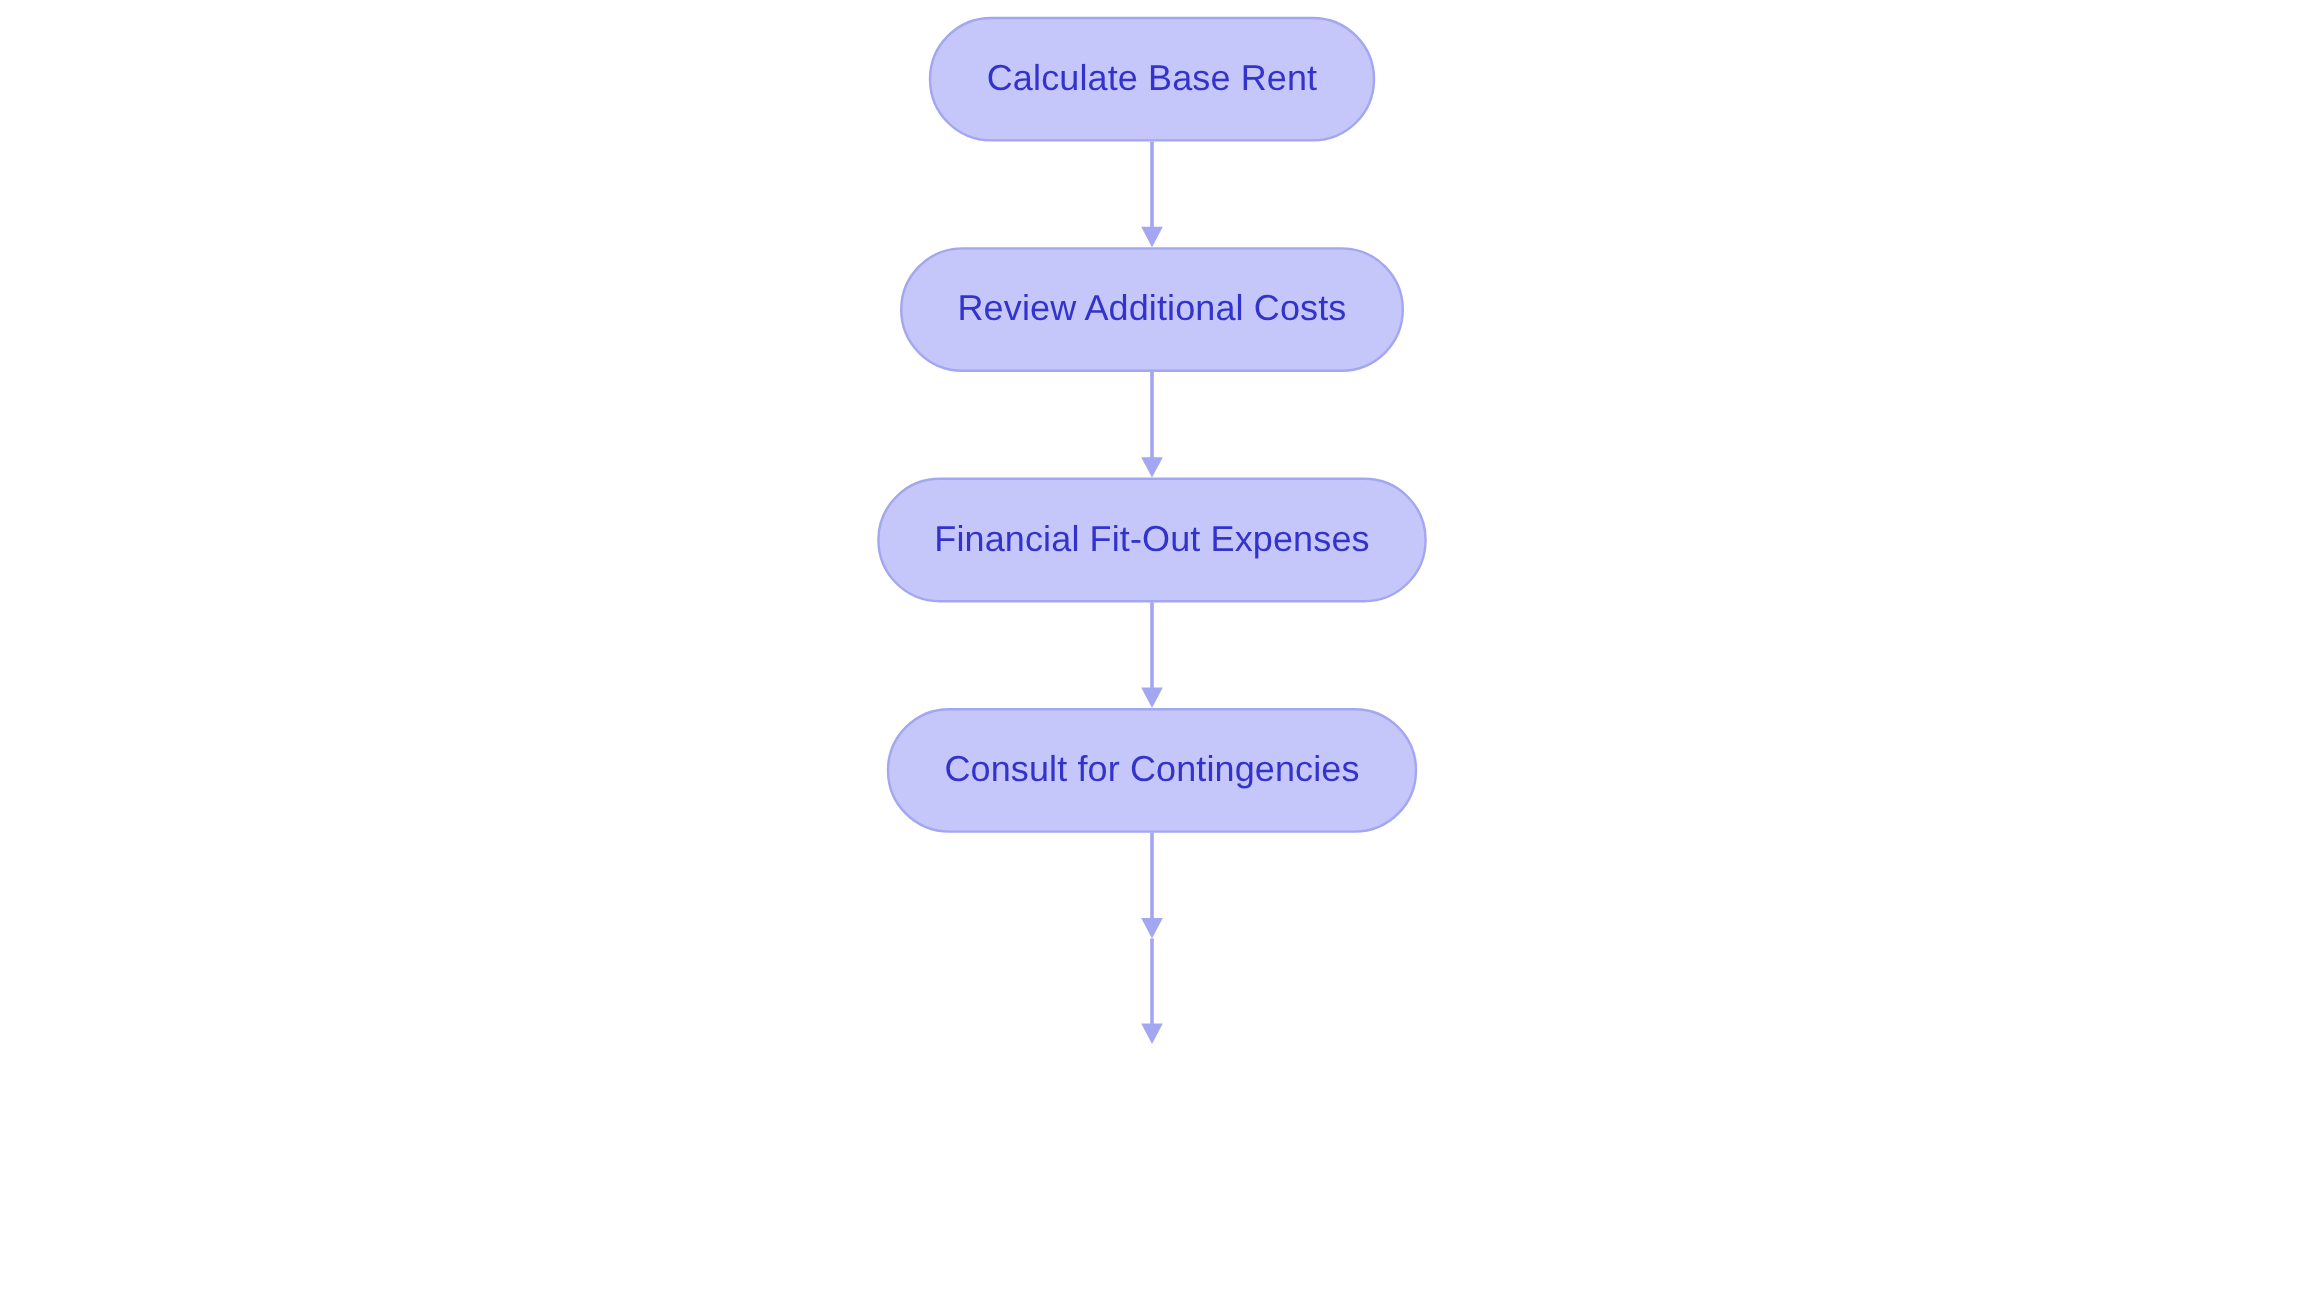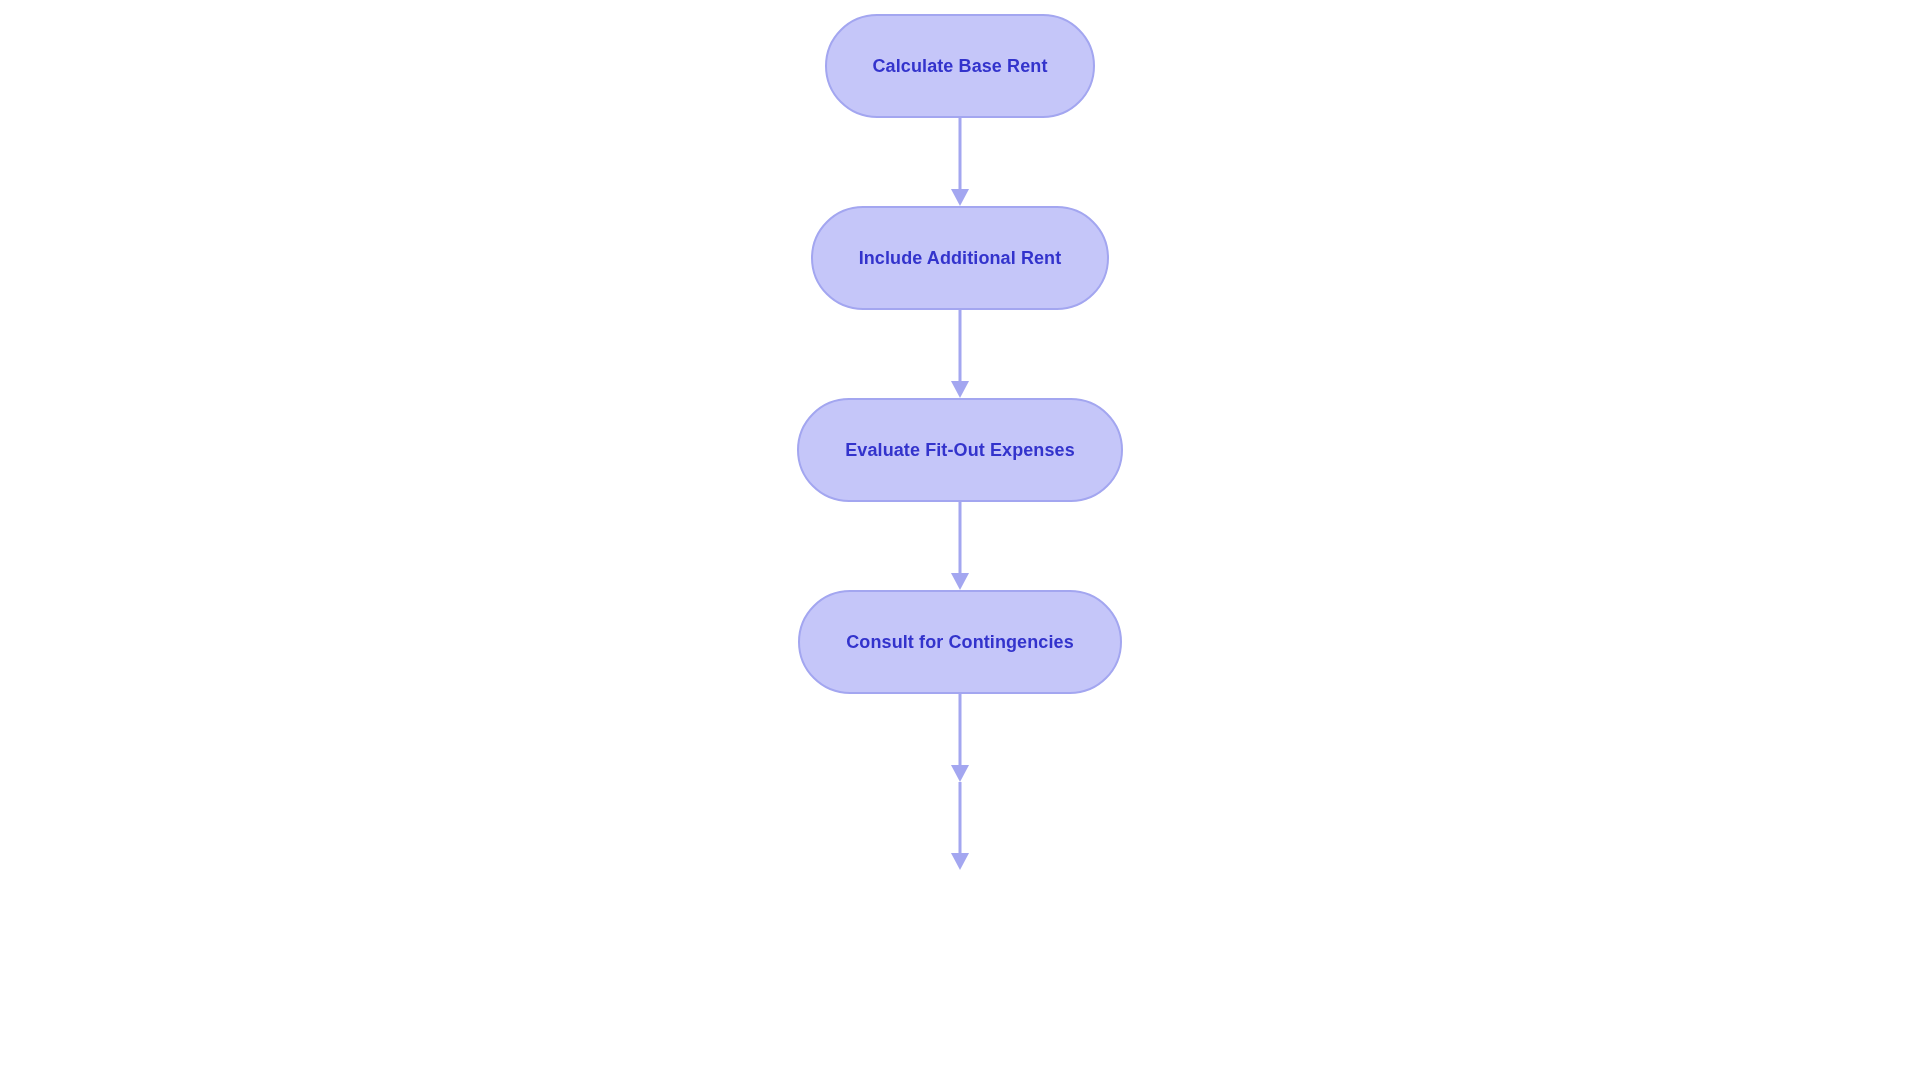--- a/index.html
+++ b/index.html
@@ -44,22 +44,22 @@
     border: 2px solid #A3A6F0;
     border-radius: 52px;
     display: flex;
     align-items: center;
     justify-content: center;
     padding: 0 46px;
     flex: 0 0 auto;
   }
 
   .flow-node-label {
-    font-size: 18px;
-    font-weight: 700;
+    font-size: 30px;
+    font-weight: 400;
     color: #3333CC;
     white-space: nowrap;
     letter-spacing: 0.1px;
     line-height: 1;
   }
 
   .flow-connector {
     position: relative;
     width: 18px;
     height: 88px;
@@ -97,30 +97,30 @@
     <div class="flow-node">
       <span class="flow-node-label">Calculate Base Rent</span>
     </div>
 
     <div class="flow-connector">
       <div class="flow-connector-line"></div>
       <div class="flow-connector-arrowhead"></div>
     </div>
 
     <div class="flow-node">
-      <span class="flow-node-label">Include Additional Rent</span>
+      <span class="flow-node-label">Review Additional Costs</span>
     </div>
 
     <div class="flow-connector">
       <div class="flow-connector-line"></div>
       <div class="flow-connector-arrowhead"></div>
     </div>
 
     <div class="flow-node">
-      <span class="flow-node-label">Evaluate Fit-Out Expenses</span>
+      <span class="flow-node-label">Financial Fit-Out Expenses</span>
     </div>
 
     <div class="flow-connector">
       <div class="flow-connector-line"></div>
       <div class="flow-connector-arrowhead"></div>
     </div>
 
     <div class="flow-node">
       <span class="flow-node-label">Consult for Contingencies</span>
     </div>

